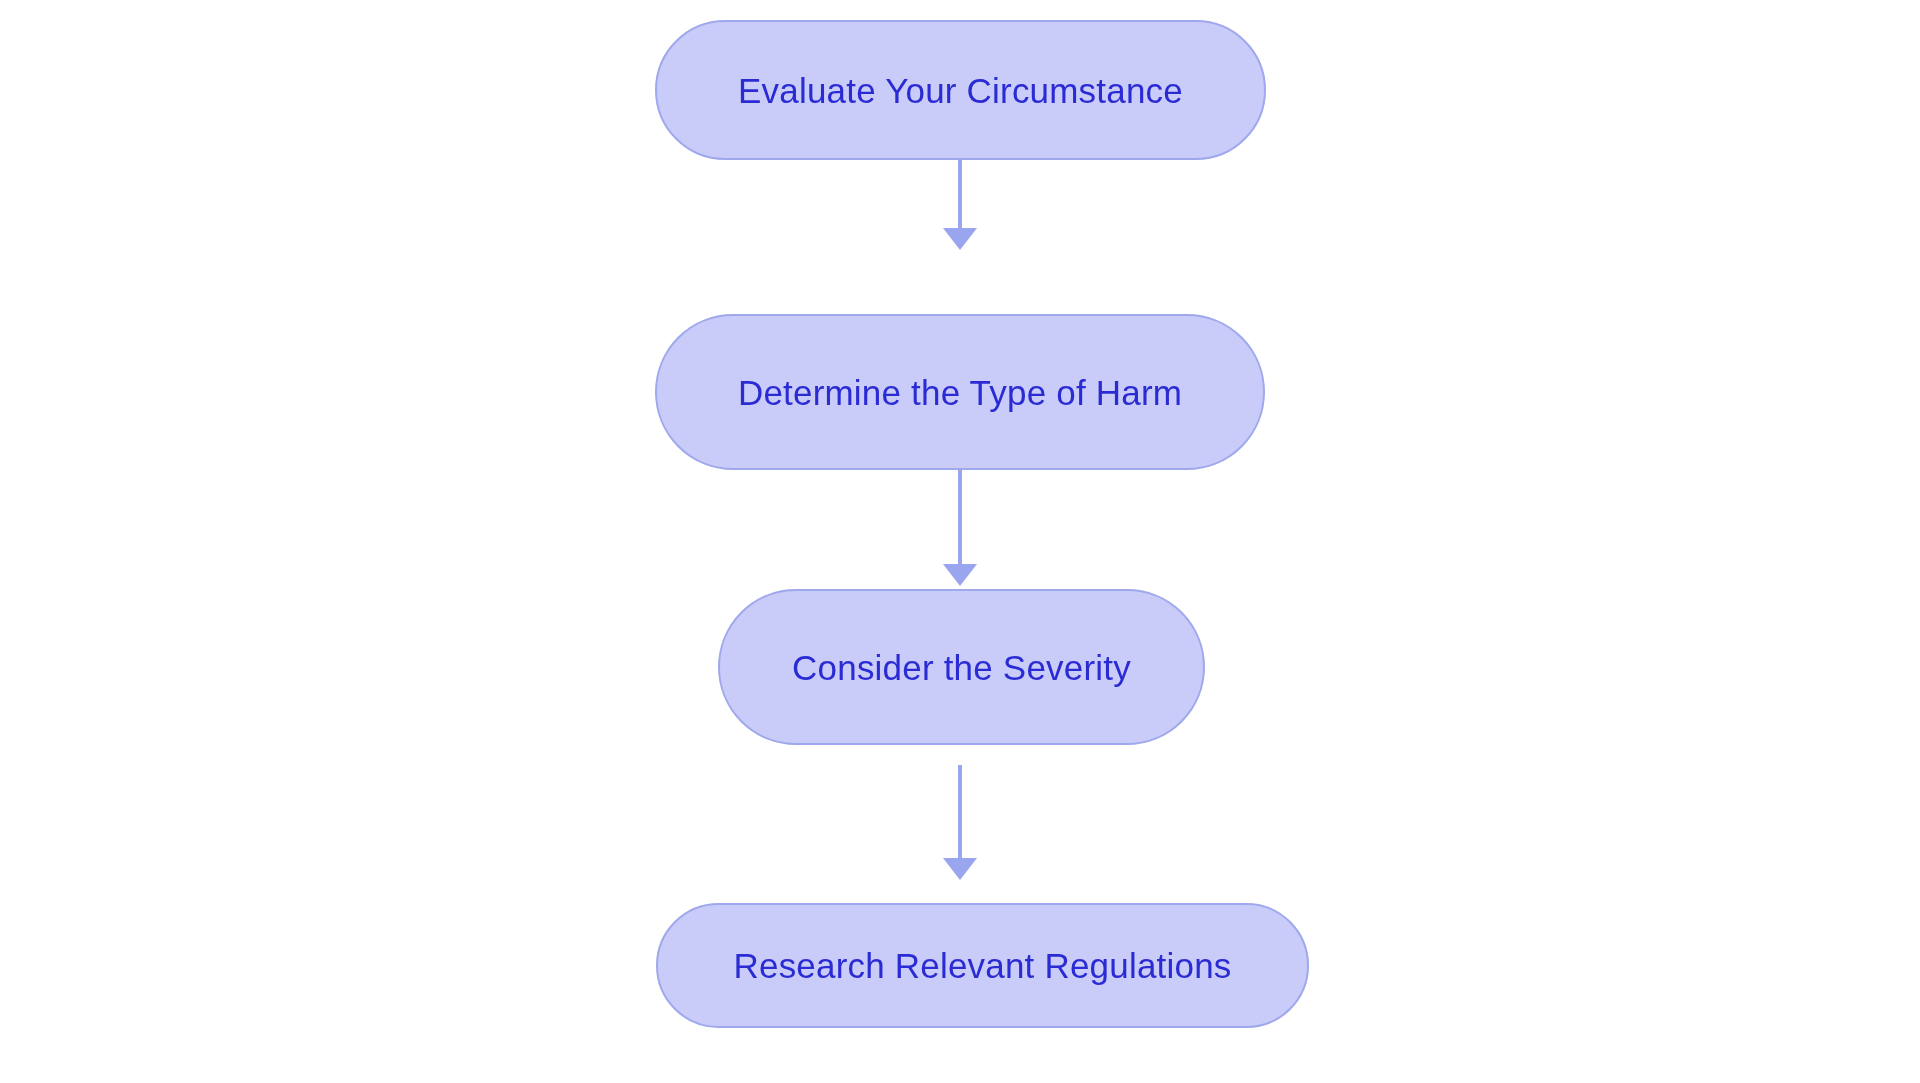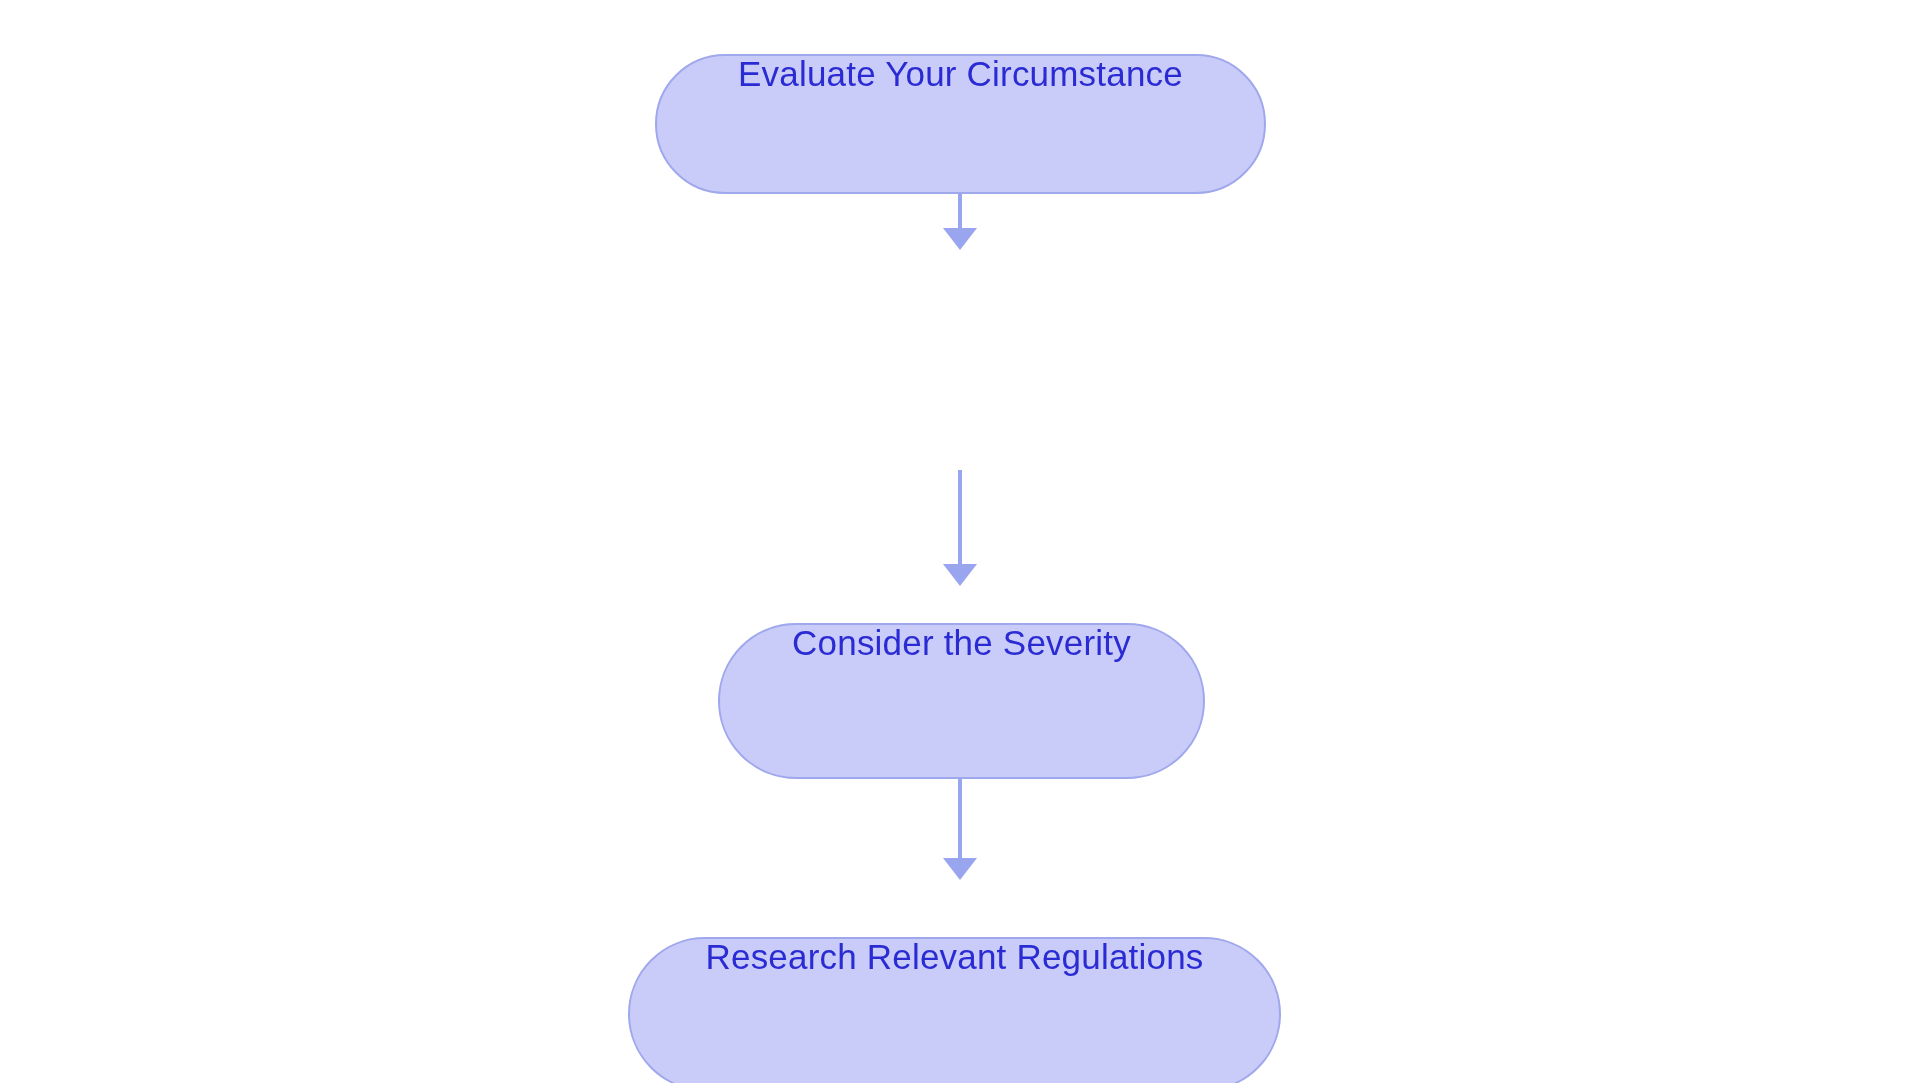--- a/index.html
+++ b/index.html
@@ -20,44 +20,43 @@
     width: 1920px;
     height: 1083px;
     background: #ffffff;
   }
 
   
   .node {
     position: absolute;
     box-sizing: border-box;
     display: flex;
-    align-items: flex-start;
+    align-items: center;
     justify-content: center;
     background: #c9ccf9;
     border: 2px solid #9fa8ec;
     border-radius: 999px;
     color: #2b2bd4;
     font-family: "Liberation Sans", sans-serif;
     font-weight: 400;
     letter-spacing: 0.2px;
     white-space: nowrap;
     user-select: none;
-    margin-top: 34px;
   }
   .node-label {
     color: #2b2bd4;
     font-size: 35px;
     line-height: 1;
     font-family: "Liberation Sans", sans-serif;
   }
 
   #node-0 { left: 655px;  top: 20px;   width: 611px; height: 140px; }
   #node-1 { left: 655px;  top: 314px;  width: 610px; height: 156px; }
   #node-2 { left: 718px;  top: 589px;  width: 487px; height: 156px; }
-  #node-3 { left: 628px;  top: 903px;  width: 653px; height: 154px; }
+  #node-3 { left: 656px;  top: 903px;  width: 653px; height: 125px; }
 
   
   .connector {
     position: absolute;
     left: 0;
     top: 0;
     width: 1920px;
     height: 1083px;
     pointer-events: none;
     overflow: visible;
@@ -91,20 +90,23 @@
     <g>
       <line class="edge-line" x1="960" y1="765" x2="960" y2="858"></line>
       <polygon class="edge-head" points="943,858 977,858 960,880"></polygon>
     </g>
   </svg>
 
   <div class="node" id="node-0">
     <span class="node-label">Evaluate Your Circumstance</span>
   </div>
 
+  <div class="node" id="node-1">
+    <span class="node-label">Determine the Type of Harm</span>
+  </div>
 
   <div class="node" id="node-2">
     <span class="node-label">Consider the Severity</span>
   </div>
 
   <div class="node" id="node-3">
     <span class="node-label">Research Relevant Regulations</span>
   </div>
 
 </div>

